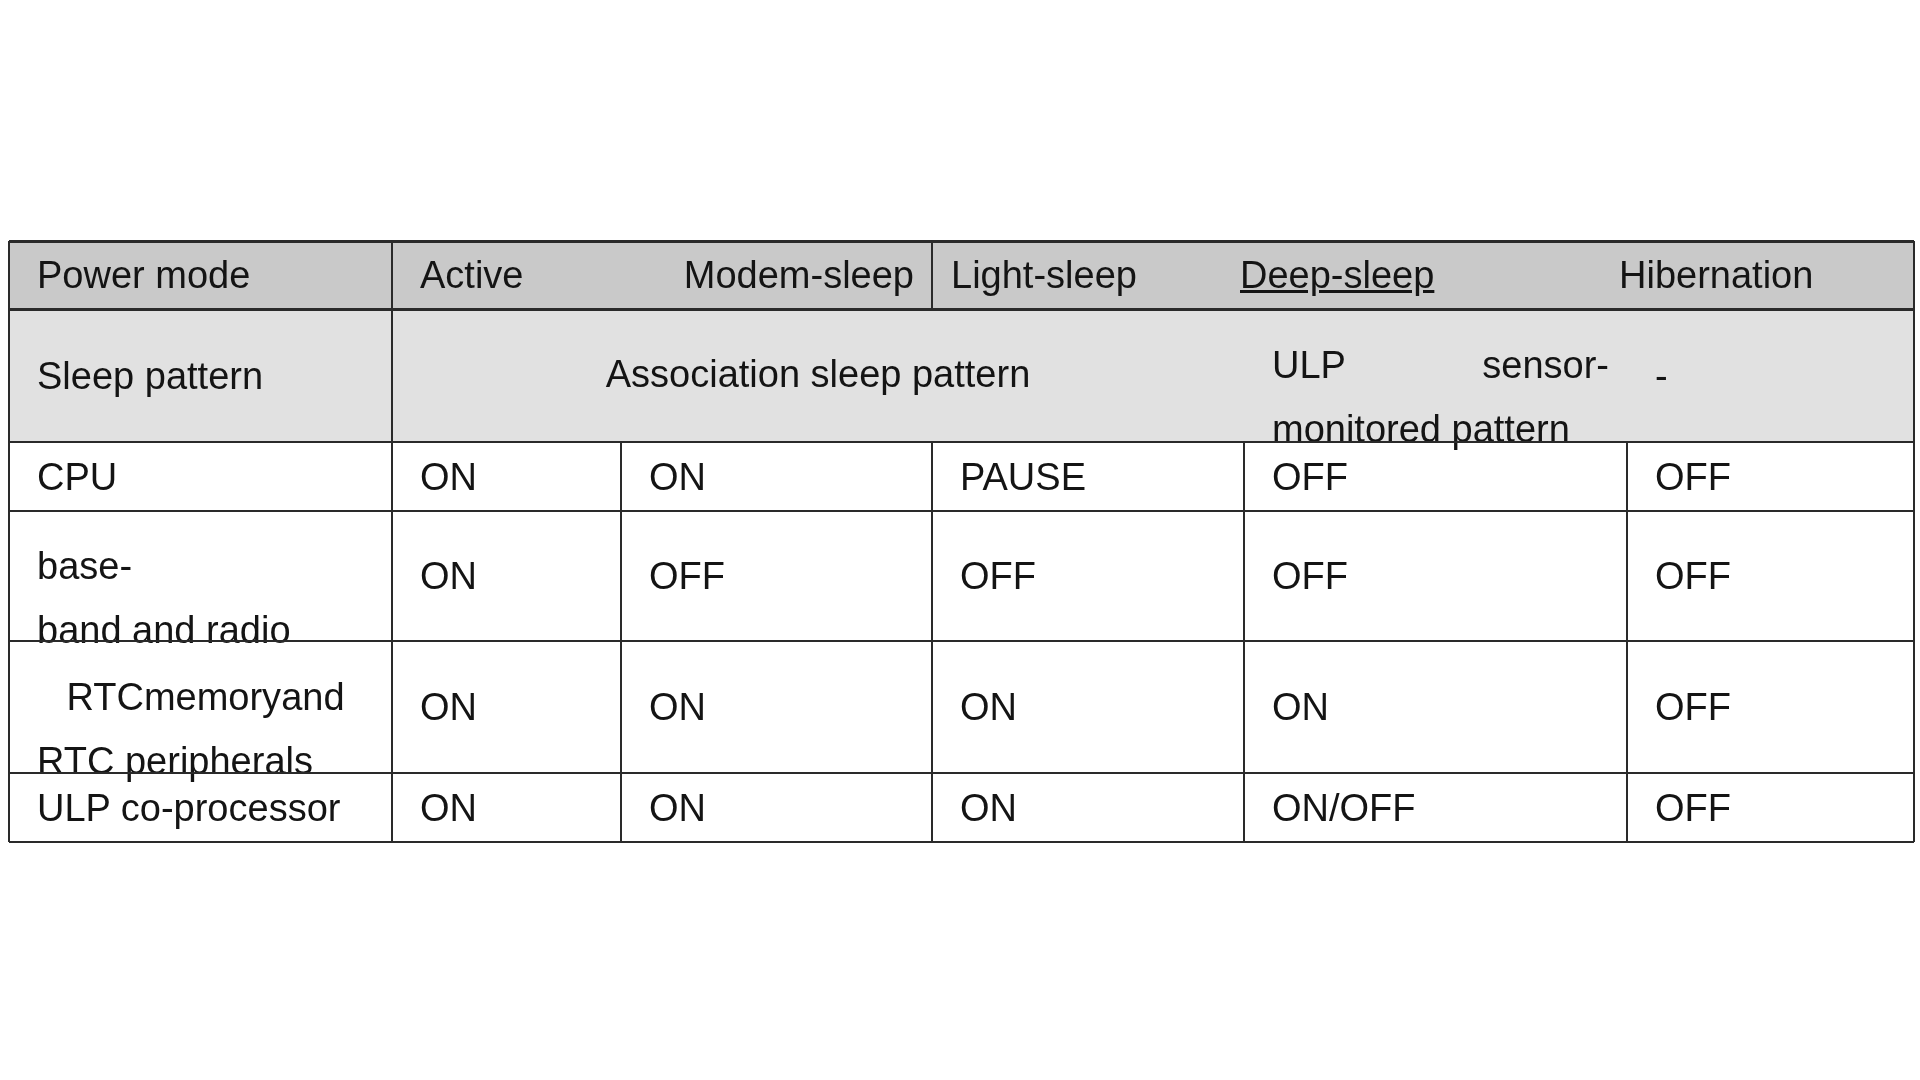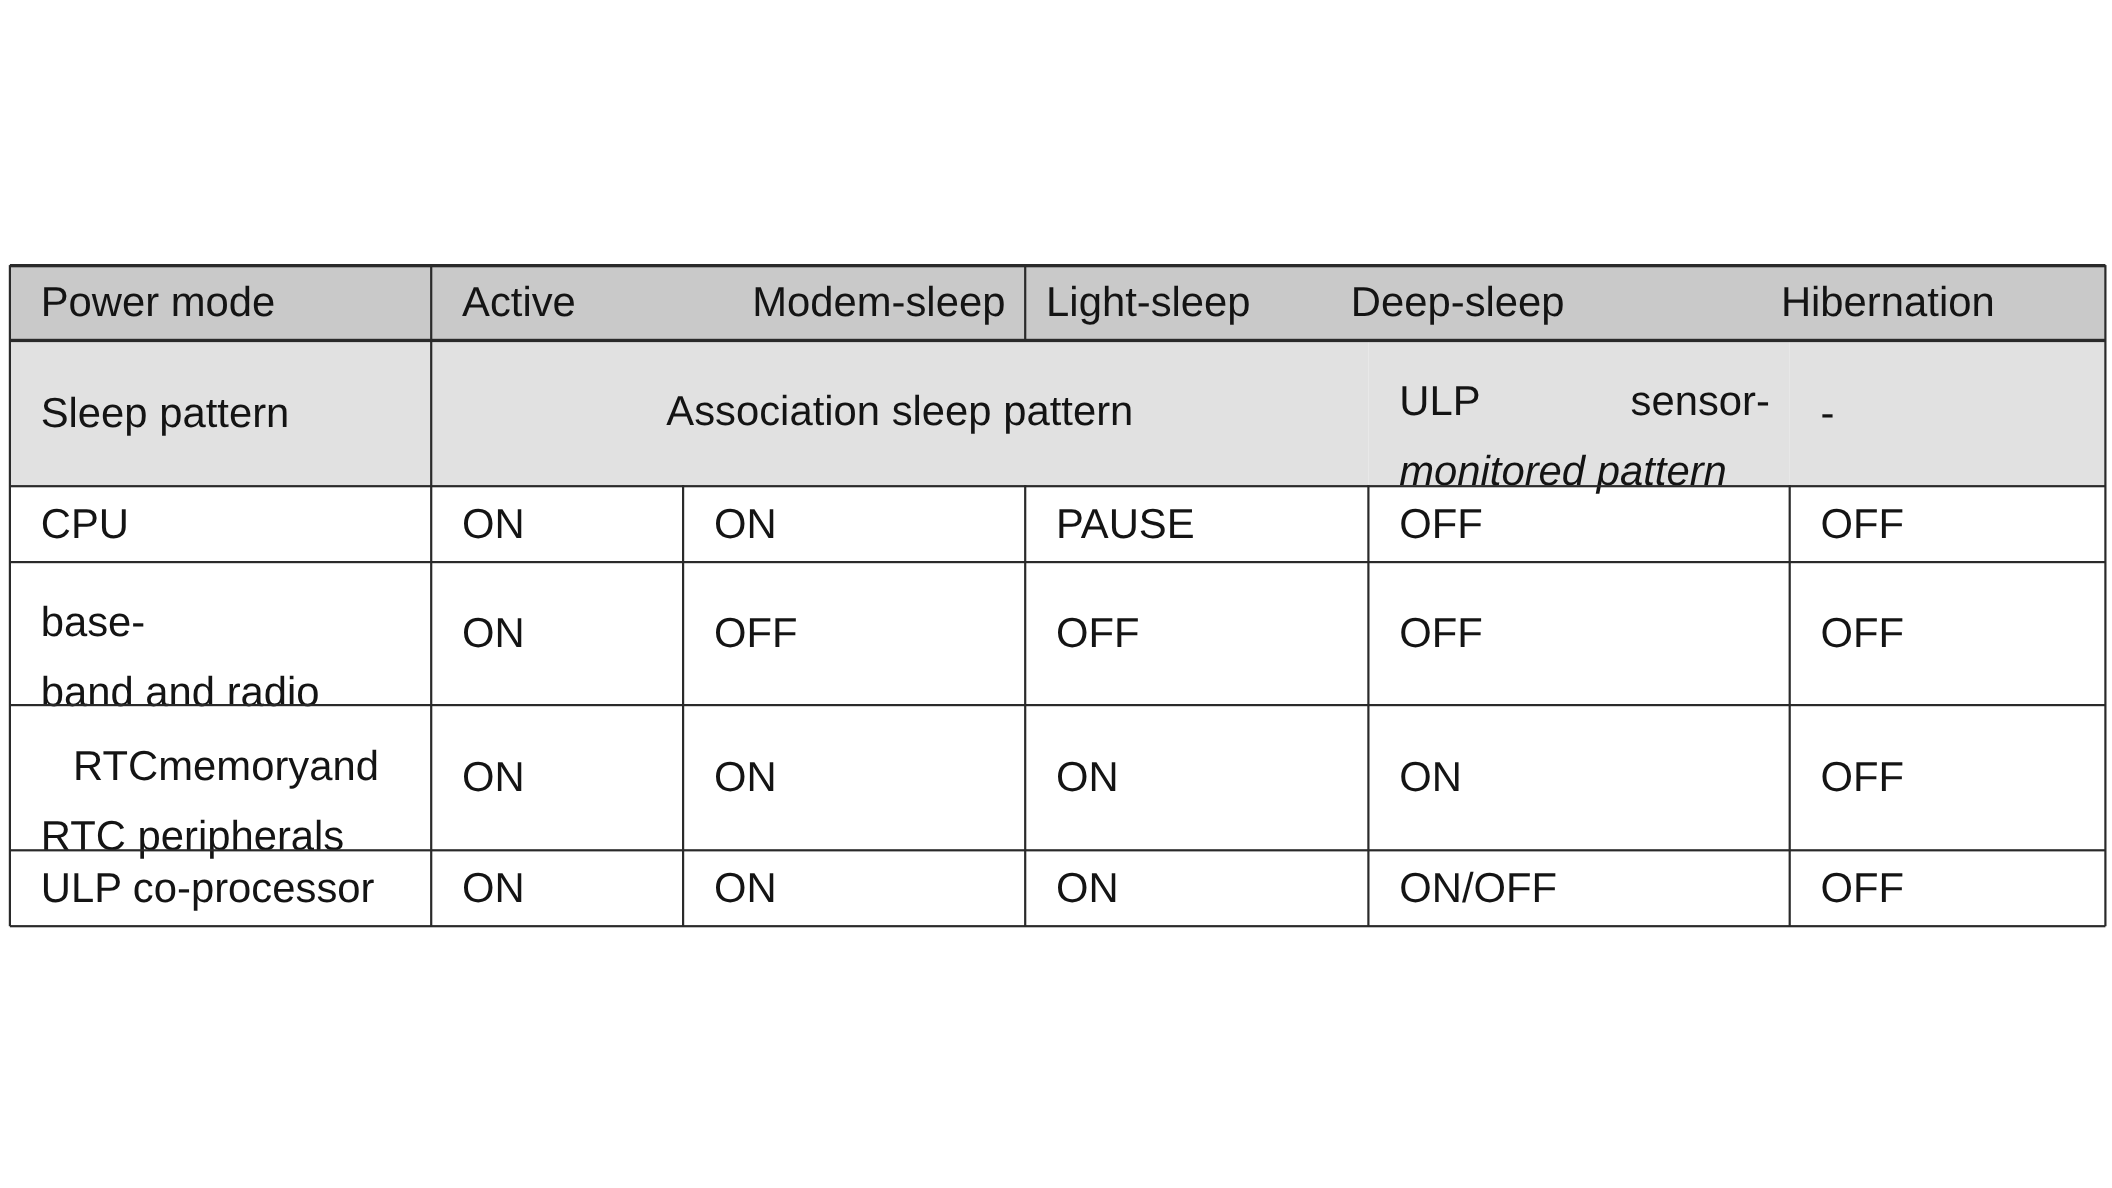--- a/index.html
+++ b/index.html
@@ -23,37 +23,37 @@
     <span>Power mode</span>
   </div>
   <div class="cell hdr" style="left:383px;top:0;width:540px;height:68px;">
     <span style="display:flex;justify-content:space-between;width:100%;">
       <span>Active</span>
       <span>Modem-sleep</span>
     </span>
   </div>
   <div class="cell hdr" style="left:923px;top:0;width:982px;height:68px;padding-left:0;">
     <span style="position:absolute;left:19px;">Light-sleep</span>
-    <span style="position:absolute;left:296px;">Deep-sleep</span>
+    <span style="position:absolute;left:308px;text-decoration:underline;">Deep-sleep</span>
     <span style="position:absolute;left:687px;">Hibernation</span>
   </div>
 
   <div class="cell sp" style="left:0;top:68px;width:383px;height:133px;">
     <span>Sleep pattern</span>
   </div>
   <div class="cell sp" style="left:383px;top:68px;width:852px;height:133px;padding:4px;justify-content:center;">
     <span style="margin-top:-4px;">Association sleep pattern</span>
   </div>
   <div class="cell sp" style="left:1235px;top:68px;width:383px;height:133px;">
     <span class="wrap2">
       <span style="display:flex;justify-content:space-between;">
         <span>ULP</span>
         <span>sensor-</span>
       </span>
-      <span style="display:block;font-style:italic;">monitored pattern</span>
+      <span style="display:block;">monitored pattern</span>
     </span>
   </div>
   <div class="cell sp" style="left:1618px;top:68px;width:287px;height:133px;">
     <span>-</span>
   </div>
 
   <div class="cell" style="left:0;top:201px;width:383px;height:69px;">
       <span>CPU</span>
     </div>
   <div class="cell" style="left:383px;top:201px;width:229px;height:69px;">

